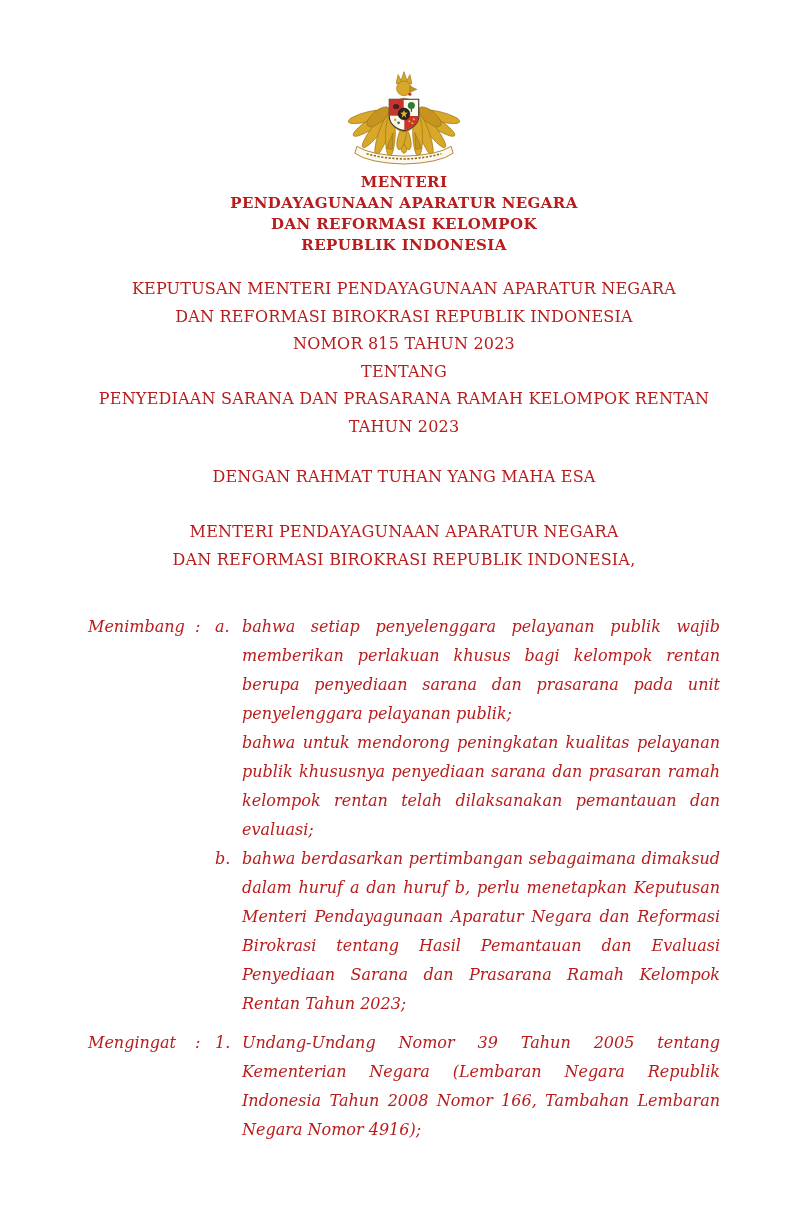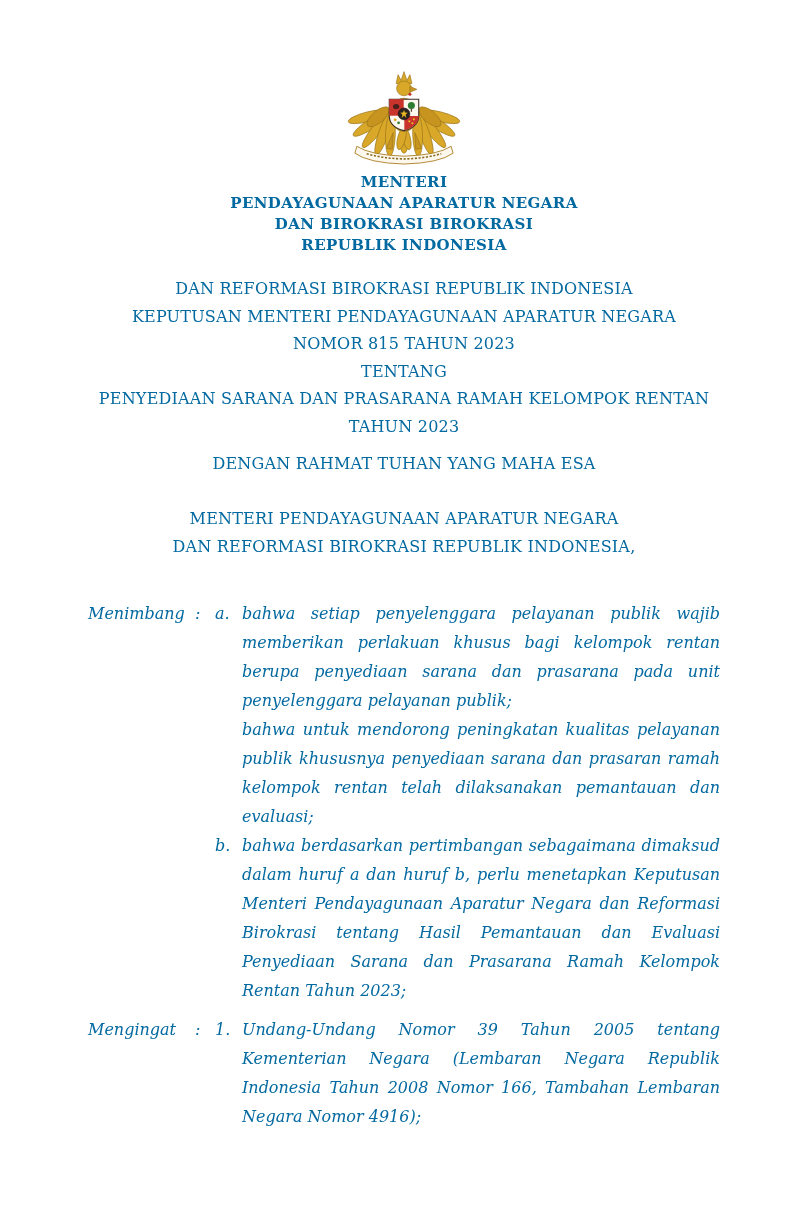--- a/index.html
+++ b/index.html
@@ -2,21 +2,21 @@
 <html><head>
 <meta charset="utf-8">
 <style>
   * { box-sizing: border-box; }
   html, body { margin: 0; padding: 0; background: #ffffff; }
   .page {
     width: 800px;
     height: 1223px;
     margin: 0 auto;
     background: #ffffff;
-    color: #0369a1;
+    color: #b91c1c;
     font-family: "DejaVu Serif", "Liberation Serif", serif;
     padding: 0 80px 0 88px;
     overflow: hidden;
     position: relative;
   }
   .emblem {
     display: block;
     margin: 54px auto 0 auto;
   }
   .letterhead {
@@ -28,21 +28,21 @@
     letter-spacing: 0.4px;
   }
   .title-block {
     margin-top: 19px;
     text-align: center;
     font-size: 16px;
     line-height: 27.5px;
     letter-spacing: 0.2px;
   }
   .invocation {
-    margin-top: 10px;
+    margin-top: 23px;
     text-align: center;
     font-size: 16px;
     line-height: 28px;
     letter-spacing: 0.2px;
   }
   .authority {
     margin-top: 27px;
     text-align: center;
     font-size: 16px;
     line-height: 28px;
@@ -128,27 +128,27 @@
 
     <g>
       <path d="M12,94 Q26,103 60,104 Q94,103 108,94 L110,101 Q96,111 60,112 Q24,111 10,101 Z" fill="#FDF8EE" stroke="#A87C1F" stroke-width="0.9"></path>
       <path d="M22,101.5 Q40,106.5 60,106.8 Q80,106.5 98,101.5" fill="none" stroke="#8A6A1E" stroke-width="1.6" stroke-dasharray="2.2 1.6"></path>
     </g>
   </svg>
 
   <div class="letterhead">
       <div>MENTERI</div>
       <div>PENDAYAGUNAAN APARATUR NEGARA</div>
-      <div>DAN BIROKRASI BIROKRASI</div>
+      <div>DAN REFORMASI KELOMPOK</div>
       <div>REPUBLIK INDONESIA</div>
     </div>
 
   <div class="title-block">
+      <div>KEPUTUSAN MENTERI PENDAYAGUNAAN APARATUR NEGARA</div>
       <div>DAN REFORMASI BIROKRASI REPUBLIK INDONESIA</div>
-      <div>KEPUTUSAN MENTERI PENDAYAGUNAAN APARATUR NEGARA</div>
       <div>NOMOR 815 TAHUN 2023</div>
       <div>TENTANG</div>
       <div>PENYEDIAAN SARANA DAN PRASARANA RAMAH KELOMPOK RENTAN</div>
       <div>TAHUN 2023</div>
     </div>
 
   <div class="invocation">DENGAN RAHMAT TUHAN YANG MAHA ESA</div>
 
   <div class="authority">
       <div>MENTERI PENDAYAGUNAAN APARATUR NEGARA</div>

